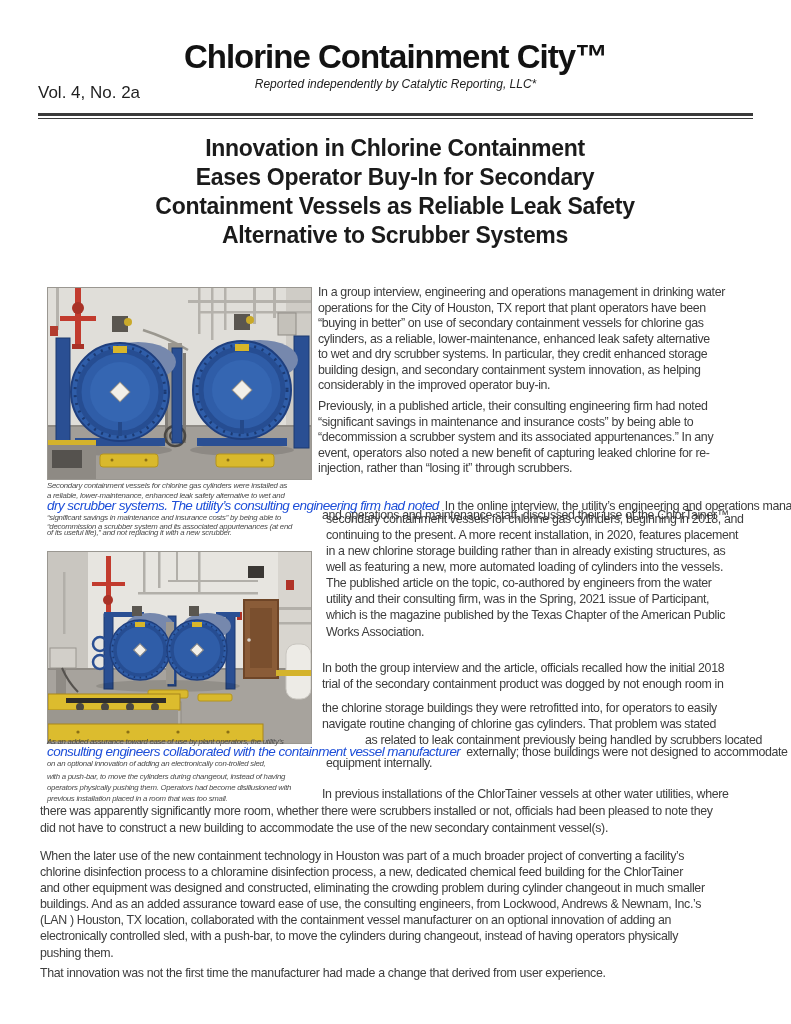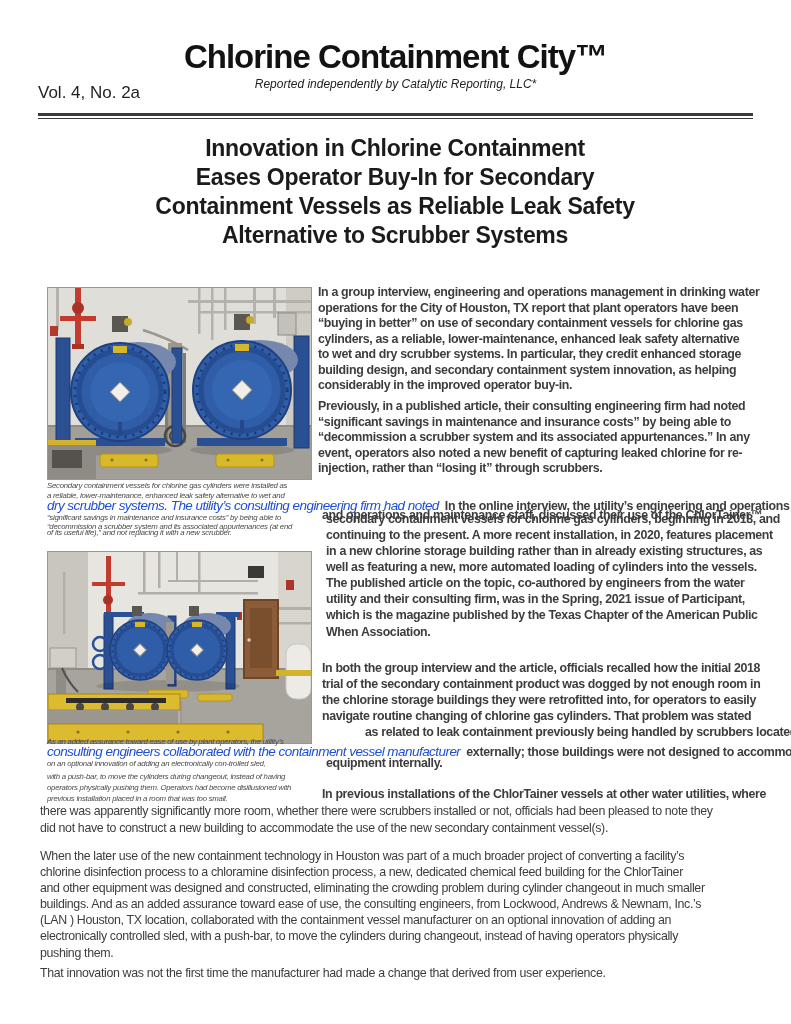--- a/index.html
+++ b/index.html
@@ -13,21 +13,21 @@
   .mast-title{left:0;right:0;text-align:center;font-size:33px;font-weight:bold;
               color:#121212;letter-spacing:-1px;}
   .mast-sub{left:0;right:0;text-align:center;font-style:italic;font-size:12px;color:#222;}
   .rule{height:2px;border-top:3px solid #3a3a3a;border-bottom:1px solid #3a3a3a;}
 
   
   .headline{text-align:center;font-size:23px;line-height:29px;font-weight:bold;
             color:#1b1b1b;letter-spacing:-0.3px;}
 
   
-  .bt{font-size:12.4px;color:#3d3d3d;letter-spacing:-0.35px;font-weight:bold;}
+  .bt{font-size:12.4px;color:#3d3d3d;letter-spacing:-0.35px;}
   .lh155 .ln{line-height:15.5px;}
   .lh16 .ln{line-height:16.1px;}
   .wt{font-size:12.4px;color:#3d3d3d;letter-spacing:-0.35px;}
 
   
   .cap-s{font-style:italic;font-size:7.8px;color:#4a4a4a;letter-spacing:-0.25px;white-space:nowrap;}
   .cap-big{font-style:italic;font-size:13.5px;color:#1d4ed8;letter-spacing:-0.55px;}
   .after-cap{margin-left:6px;}
 
   .photo{border:1px solid #9a9791;background:#dcdad5;}
@@ -148,26 +148,26 @@
     </div>
   <div class="abs bt nowrap" style="left:322px;top:508px">and operations and maintenance staff, discussed their use of the ChlorTainer™</div>
   <div class="abs bt nowrap" style="left:326px;top:512px">secondary containment vessels for chlorine gas cylinders, beginning in 2018, and</div>
   <div class="abs bt lh16" style="left:326px;top:527px">
       <div class="ln" style="white-space: nowrap;">continuing to the present. A more recent installation, in 2020, features placement</div>
       <div class="ln" style="white-space: nowrap;">in a new chlorine storage building rather than in already existing structures, as</div>
       <div class="ln" style="white-space: nowrap;">well as featuring a new, more automated loading of cylinders into the vessels.</div>
       <div class="ln" style="white-space: nowrap;">The published article on the topic, co-authored by engineers from the water</div>
       <div class="ln" style="white-space: nowrap;">utility and their consulting firm, was in the Spring, 2021 issue of Participant,</div>
       <div class="ln" style="white-space: nowrap;">which is the magazine published by the Texas Chapter of the American Public</div>
-      <div class="ln" style="white-space: nowrap;">When Association.</div>
+      <div class="ln" style="white-space: nowrap;">Works Association.</div>
     </div>
   <div class="abs bt lh16" style="left:322px;top:660px">
       <div class="ln" style="white-space: nowrap;">In both the group interview and the article, officials recalled how the initial 2018</div>
       <div class="ln" style="white-space: nowrap;">trial of the secondary containment product was dogged by not enough room in</div>
-      <div class="ln" style="white-space: nowrap;">the chlorine storage buildings they were retrofitted into, for operators to easily</div>
+      <div class="ln" style="white-space: nowrap; margin-top: 8px;">the chlorine storage buildings they were retrofitted into, for operators to easily</div>
       <div class="ln" style="white-space: nowrap;">navigate routine changing of chlorine gas cylinders. That problem was stated</div>
       <div class="ln" style="white-space: nowrap; margin-left: 43px;">as related to leak containment previously being handled by scrubbers located</div>
     </div>
 
   <svg class="abs photo" style="left:47px;top:551px" width="263" height="191" viewBox="0 0 263 191">
     <rect x="0" y="0" width="263" height="191" fill="#e7e5e0"></rect>
     <rect x="0" y="0" width="40" height="132" fill="#c9c6c0"></rect>
     <rect x="230" y="0" width="33" height="128" fill="#d8d5cf"></rect>
     <rect x="0" y="116" width="263" height="2" fill="#8f8b85"></rect>
     <rect x="0" y="118" width="263" height="73" fill="#a7a39d"></rect>

